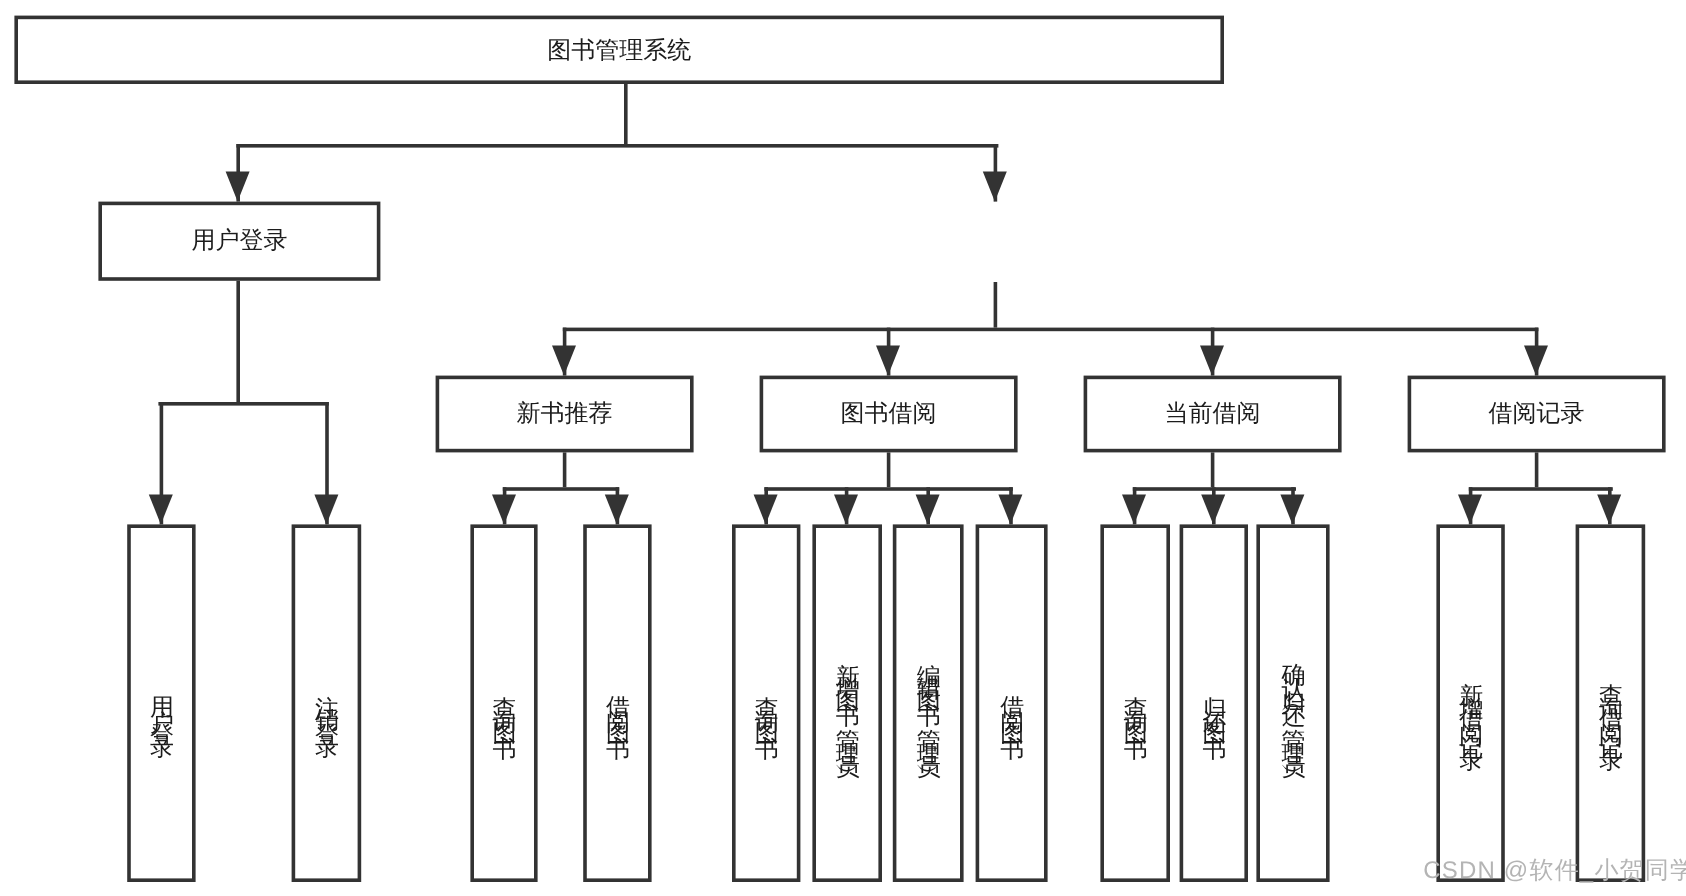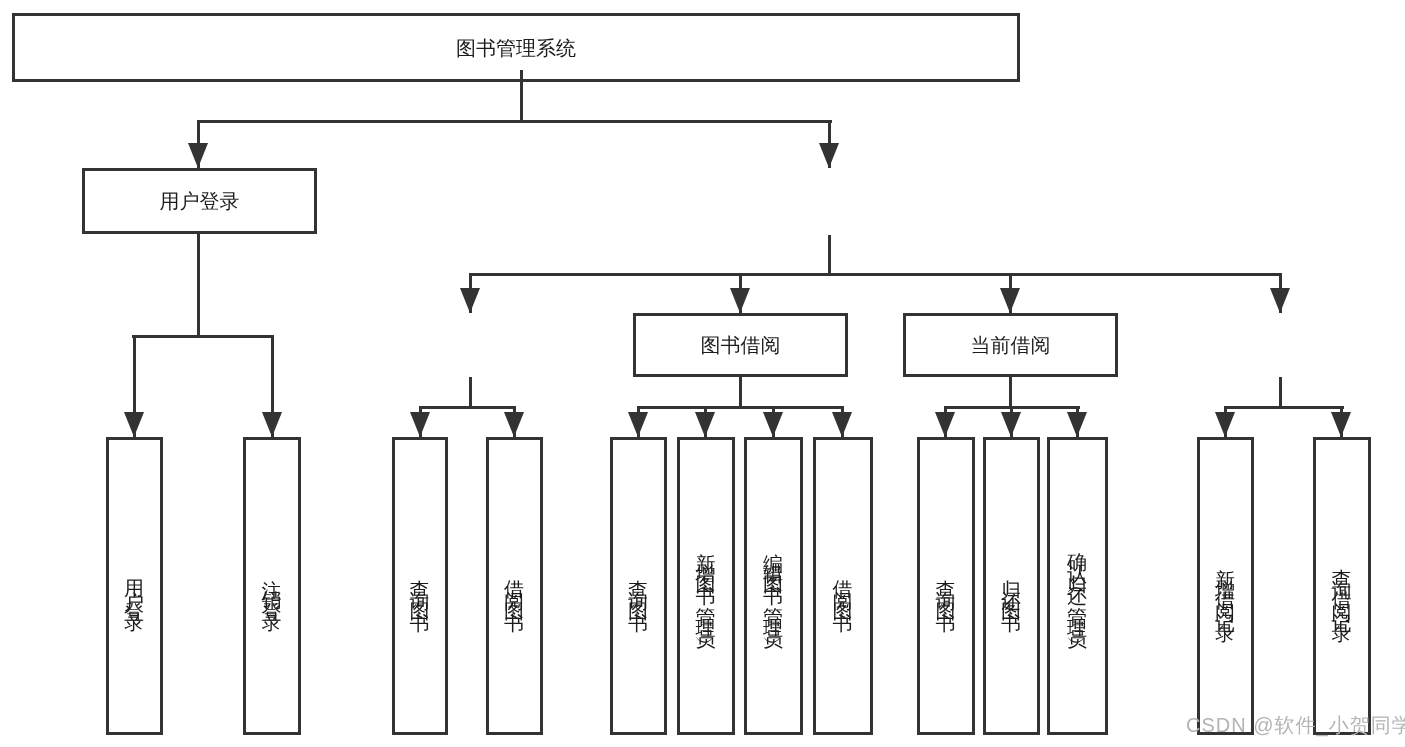--- a/index.html
+++ b/index.html
@@ -24,26 +24,28 @@
   .watermark{
     position:absolute;left:1186px;top:712px;z-index:5;
     color:#b4b4b4;font-size:20px;letter-spacing:1px;white-space:nowrap;
   }
 </style>
 </head>
 <body>
 
 <div class="canvas">
 
-  <div class="node" style="left:12px;top:13px;width:1008px;height:69px">图书管理系统</div>
+  <div class="node" style="left:12px;top:13px;width:1008px;height:57px">图书管理系统</div>
 
   <div class="node" style="left:82px;top:168px;width:235px;height:66px">用户登录</div>
 
+  <div class="node" style="left:363px;top:313px;width:215px;height:64px">新书推荐</div>
   <div class="node" style="left:903px;top:313px;width:215px;height:64px">当前借阅</div>
   <div class="node" style="left:633px;top:313px;width:215px;height:64px">图书借阅</div>
+  <div class="node" style="left:1173px;top:313px;width:215px;height:64px">借阅记录</div>
 
   <div class="node v-node" style="left:106px;top:437px;width:57px;height:298px">用户登录</div>
   <div class="node v-node" style="left:243px;top:437px;width:58px;height:298px">注销登录</div>
 
   <div class="node v-node" style="left:392px;top:437px;width:56px;height:298px">查询图书</div>
   <div class="node v-node" style="left:486px;top:437px;width:57px;height:298px">借阅图书</div>
 
   <div class="node v-node" style="left:610px;top:437px;width:57px;height:298px">查询图书</div>
   <div class="node v-node" style="left:677px;top:437px;width:58px;height:298px">新增图书（管理员）</div>
   <div class="node v-node" style="left:744px;top:437px;width:59px;height:298px">编辑图书（管理员）</div>

